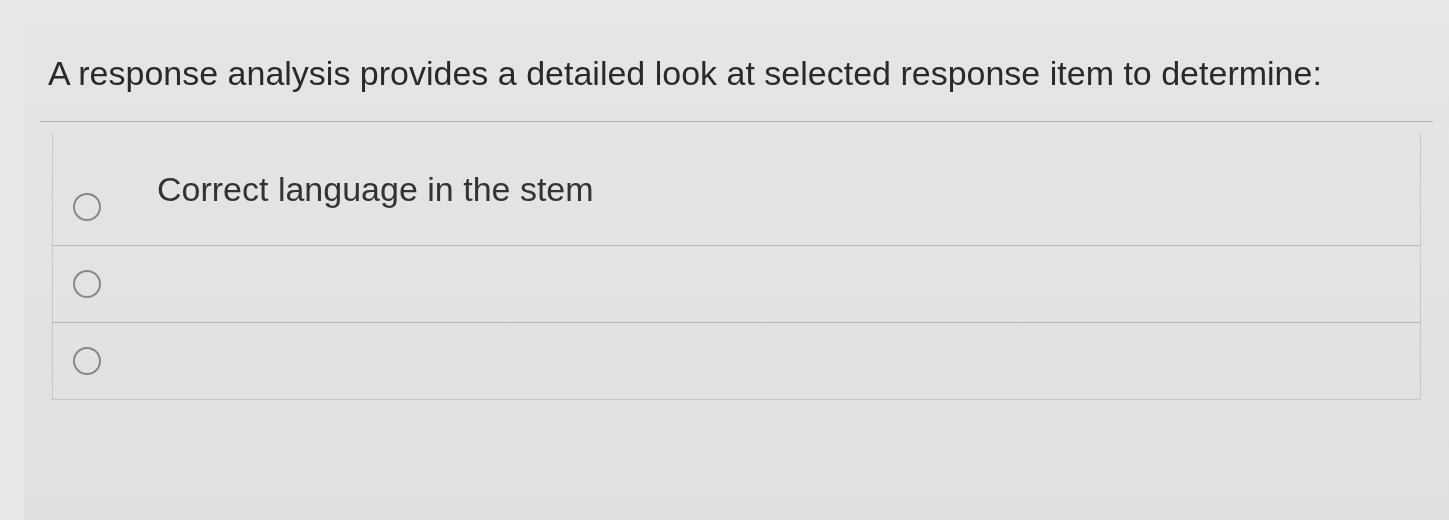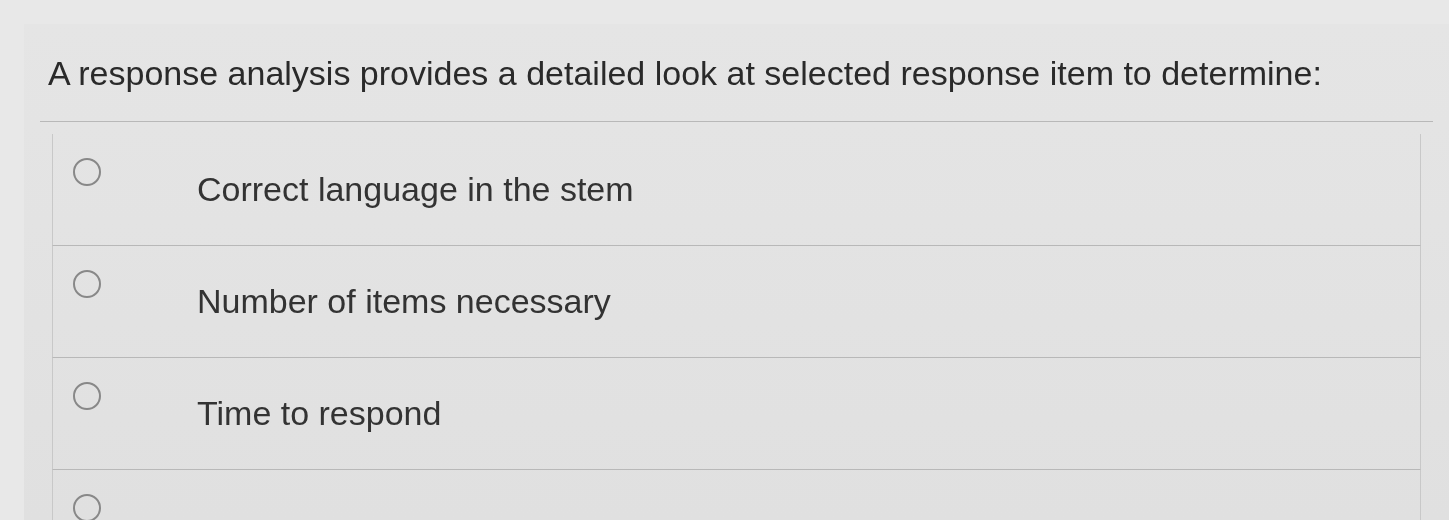--- a/index.html
+++ b/index.html
@@ -24,27 +24,26 @@
       color: #2a2a2a;
       padding: 18px 12px 28px 12px;
       font-weight: 400;
     }
     .options-list {
       border-top: 1px solid #b8b8b8;
       margin: 0 4px;
     }
     .option-row {
       display: flex;
-      align-items: flex-start;
+      align-items: flex-end;
       padding: 24px 20px;
       border-bottom: 1px solid #b8b8b8;
       border-left: 1px solid #c8c8c8;
       border-right: 1px solid #c8c8c8;
       cursor: pointer;
-      gap: 40px;
     }
     .option-row:last-child {
       border-bottom: 1px solid #c8c8c8;
     }
     .radio {
       width: 26px;
       height: 26px;
       border: 2px solid #888;
       border-radius: 50%;
       margin-right: 44px;
@@ -64,26 +63,21 @@
   <div class="question-stem">A response analysis provides a detailed look at selected response item to determine:</div>
   <div class="options-list">
 
     <div class="option-row">
       <span class="radio"></span>
       <span class="option-label">Correct language in the stem</span>
     </div>
 
     <div class="option-row">
       <span class="radio"></span>
-      <span class="option-label">Number of items necessary</span>
     </div>
 
-    <div class="option-row">
-      <span class="radio"></span>
-      <span class="option-label">Time to respond</span>
-    </div>
 
     <div class="option-row">
       <span class="radio"></span>
     </div>
 
   </div>
 </div>
 
 </body></html>

